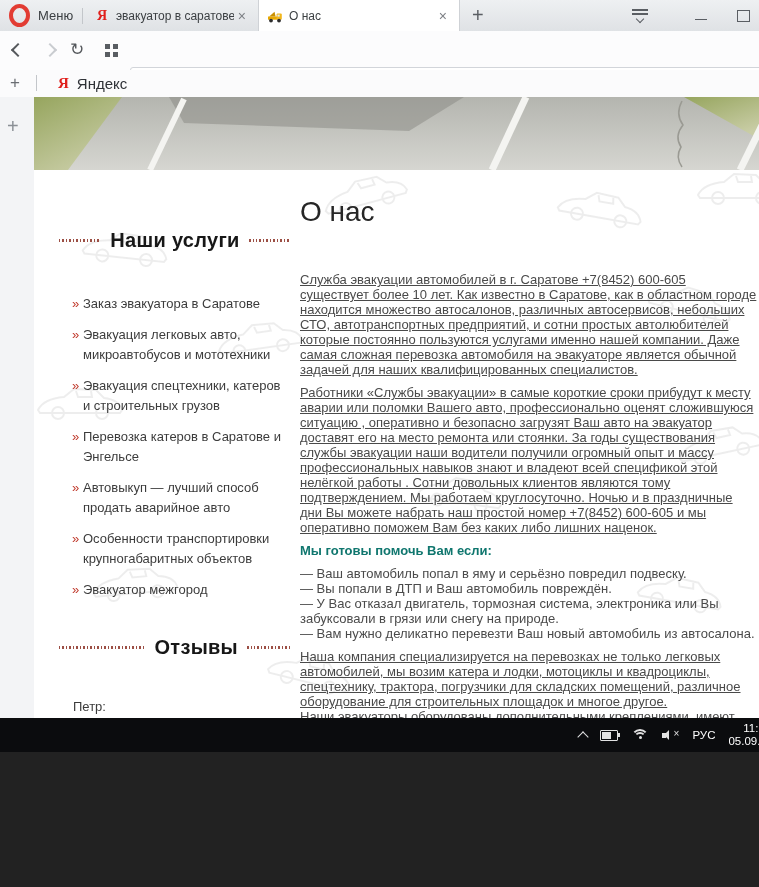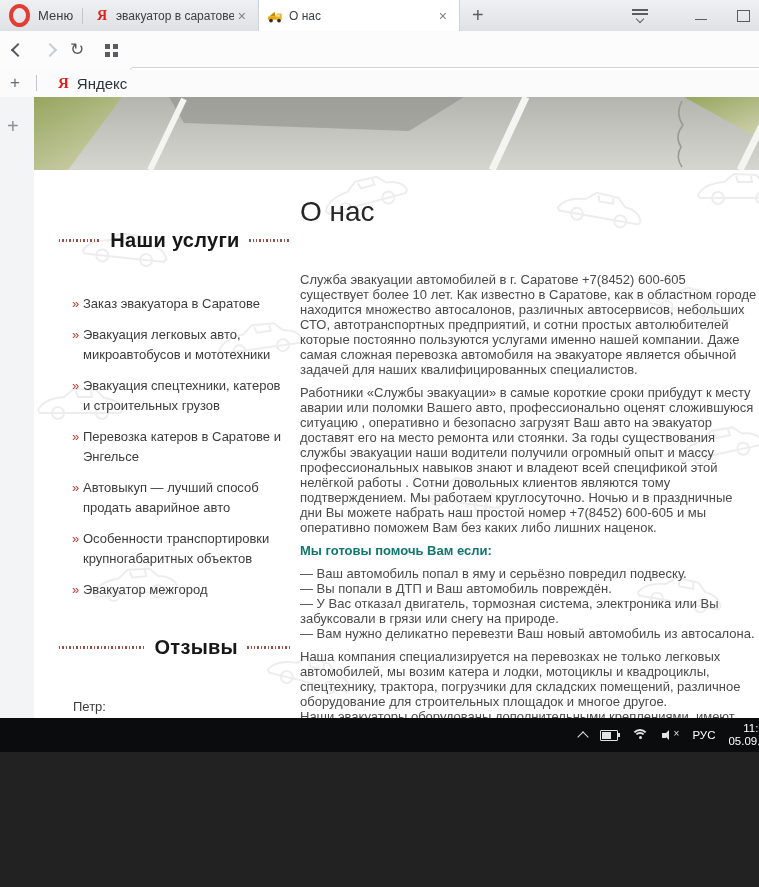--- a/index.html
+++ b/index.html
@@ -66,21 +66,21 @@
   .svc-list{margin-top:42px;}
   .svc{position:relative;padding-left:24px;margin-bottom:11px;font-size:13px;line-height:20px;color:#3c3c3c;cursor:pointer;}
   .svc .chv{position:absolute;left:13px;top:0;color:#c0392b;}
   .reviews-head{margin-top:36px;}
   .rev-author{margin-top:40px;padding-left:14px;font-size:13px;color:#3c3c3c;}
   .rev-text{margin-top:12px;padding-left:14px;font-size:13px;line-height:16px;color:#3c3c3c;}
   .rev-date{margin-top:9px;padding-left:14px;font-size:11.5px;color:#a8a8a8;}
   .all-reviews{margin-top:28px;font-size:12.5px;color:#cf4f3e;cursor:pointer;display:inline-block;}
   .main-col{position:absolute;left:266px;top:26px;width:458px;z-index:1;}
   .page-h1{font-size:28px;font-weight:400;color:#262626;margin:0 0 44px 0;line-height:32px;}
-  .main-col p{font-size:13px;line-height:15px;color:#4a4a4a;margin:0 0 8px 0;}
+  .main-col p{font-size:13px;line-height:15px;color:#4a4a4a;margin:0 0 8px 0;text-decoration:underline;}
   .main-col p.joined{margin:0;}
   .bold-head{font-size:13px;line-height:15px;font-weight:bold;color:#0f766e;margin:4px 0 8px 0;}
   .plainline{font-size:13px;line-height:15px;color:#4a4a4a;}
   
   .cb-tooltip{position:absolute;left:444px;top:786px;width:112px;z-index:10;background:rgba(47,47,47,.92);
               color:#fff;border-radius:14px;padding:5px 12px;font-size:11.5px;line-height:14px;box-sizing:border-box;}
   .tray-popup{position:absolute;left:493px;top:727px;width:161px;height:128px;z-index:20;cursor:default;
               background:rgba(60,60,64,.97);display:grid;grid-template-columns:repeat(4,1fr);padding:5px;box-sizing:border-box;}
   .tray-cell{display:flex;align-items:center;justify-content:center;cursor:pointer;}
   .cell-hover{background:rgba(255,255,255,.13);}

